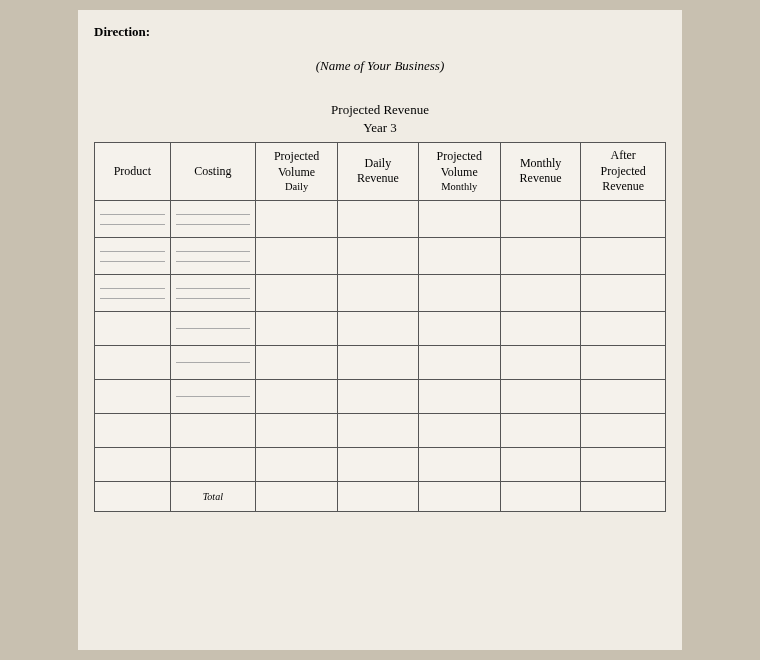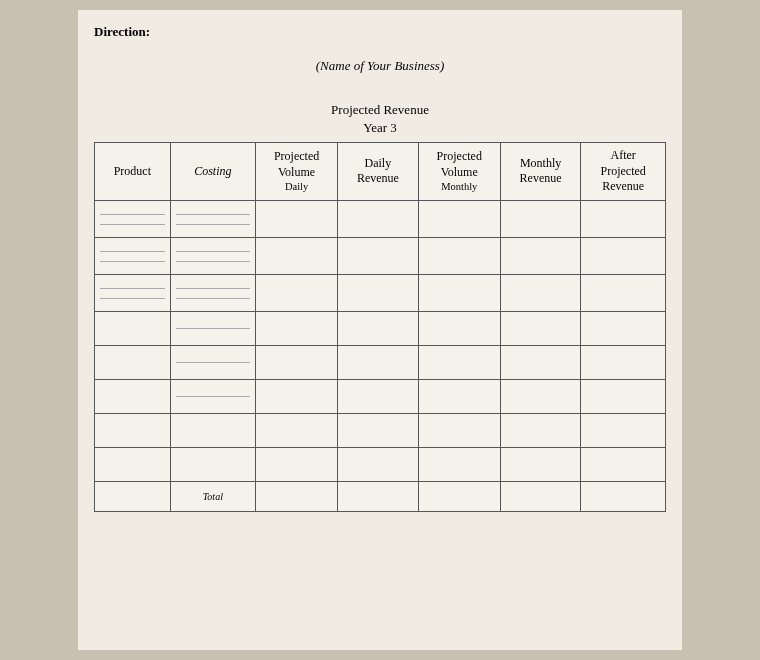--- a/index.html
+++ b/index.html
@@ -123,21 +123,20 @@
       min-height: 10px;
     }
 
     .sub-row:first-child {
       border-top: none;
     }
 
     
     .costing-col {
       width: 110px;
-      font-style: italic;
     }
 
     .product-col {
       width: 90px;
     }
 
     .proj-vol-col {
       width: 95px;
     }
 

